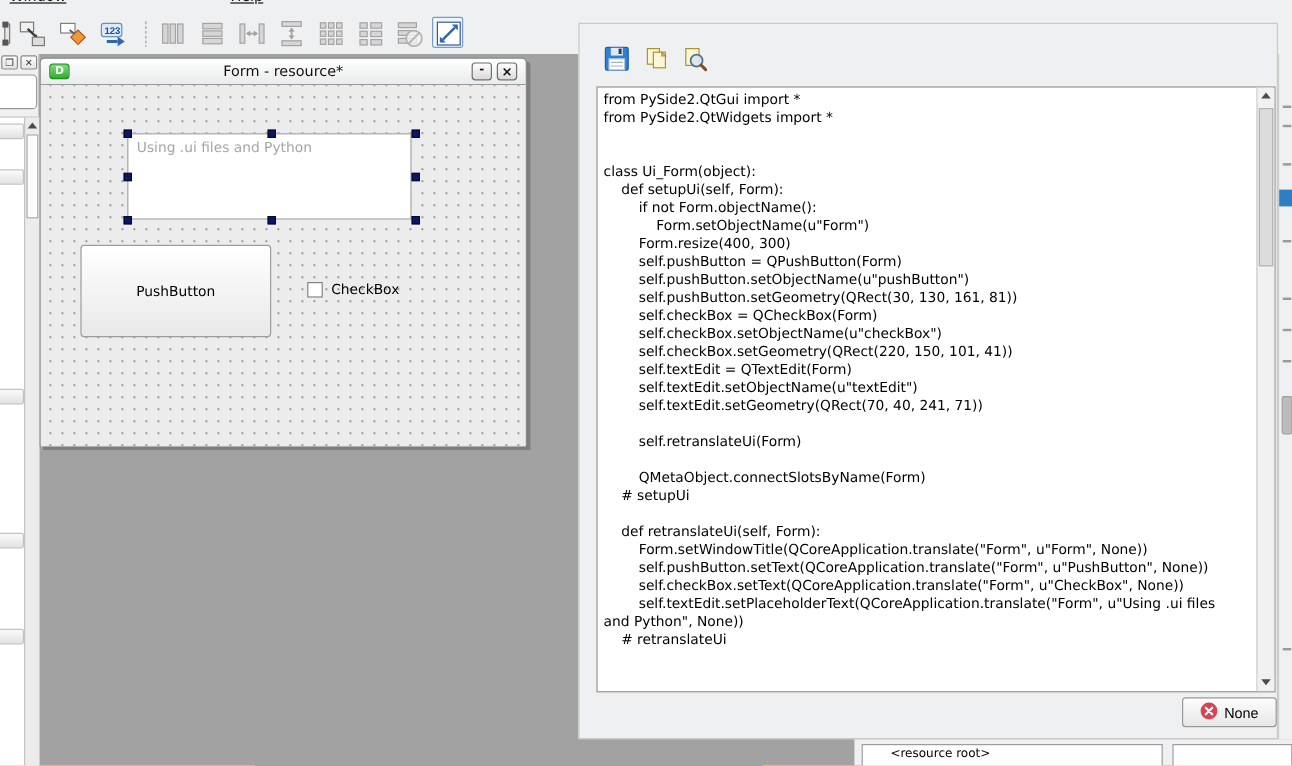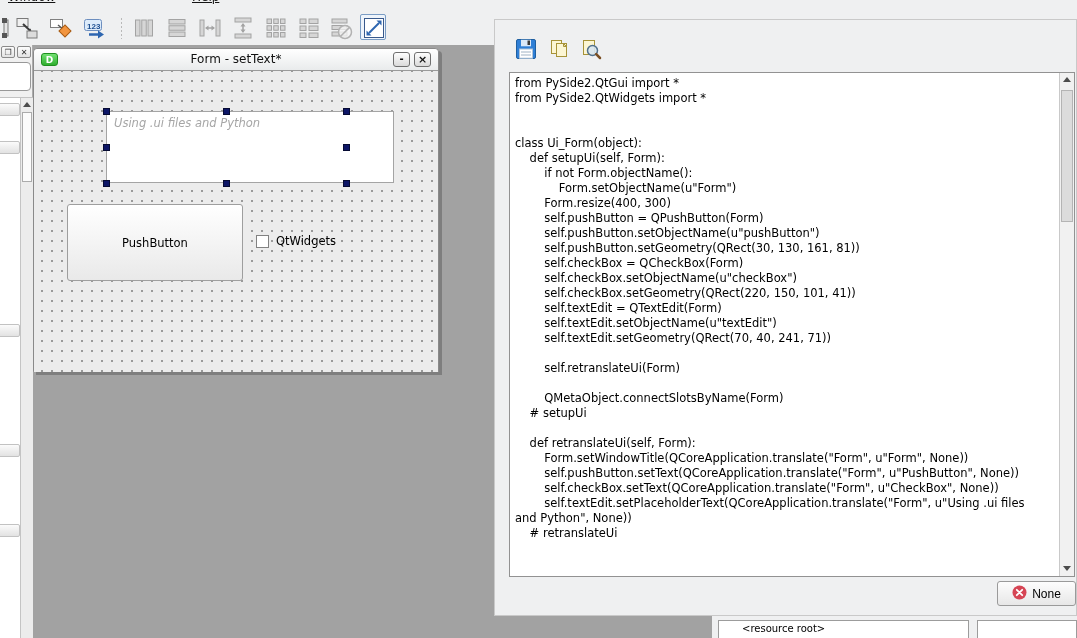--- a/index.html
+++ b/index.html
@@ -38,43 +38,43 @@
   .d-icon { position:absolute; left:7px; top:4px; width:17px; height:13px; border-radius:3px; background:linear-gradient(#72e172,#2fae2f); border:1px solid #1f8f1f; color:#fff; font-size:9px; font-weight:bold; text-align:center; line-height:12px; }
   .formwin .title { position:absolute; left:0; right:0; top:3px; text-align:center; font-size:12px; color:#111; }
   .win-btn { position:absolute; top:3px; width:17px; height:15px; background:linear-gradient(#fefefe,#dadada); border:1px solid #6f6f6f; border-radius:3px; text-align:center; font-weight:bold; color:#111; cursor:pointer; }
   .win-btn.minb { right:28px; font-size:10px; line-height:11px; }
   .win-btn.closeb { right:7px; font-size:11px; line-height:13px; }
   .canvas { position:absolute; left:0; top:22px; width:404px; height:301px;
             background-color:#ececec;
             background-image:radial-gradient(circle,#9a9a9a 0.9px, transparent 1px);
             background-size:10px 10px; background-position:3px 5px; }
 
-  .textedit { position:absolute; left:72px; top:40px; width:288px; height:72px; background:#fff; border:1px solid #a4a4a4; cursor:default;font-style:italic; }
+  .textedit { position:absolute; left:72px; top:40px; width:237px; height:72px; background:#fff; border:1px solid #a4a4a4; cursor:default; }
   .placeholder { position:absolute; left:7px; top:4px; font-size:11.5px; color:#a6a6a6; }
   .handle { position:absolute; width:7px; height:7px; background:#0d1666; border:1px solid #060b33; }
 
-  .pushbtn { position:absolute; left:33px; top:133px; width:176px; height:77px; background:linear-gradient(#ffffff,#e9e9e9); border:1px solid #9e9e9e; border-radius:3px; font-size:11.5px; color:#000; text-align:center; cursor:default; display:flex; align-items:center; justify-content:center; }
+  .pushbtn { position:absolute; left:33px; top:133px; width:159px; height:77px; background:linear-gradient(#ffffff,#e9e9e9); border:1px solid #9e9e9e; border-radius:3px; font-size:11.5px; color:#000; text-align:center; cursor:default; display:flex; align-items:center; justify-content:center; }
   .chk-ind { position:absolute; left:222px; top:164px; width:13px; height:13px; background:#fff; border:1px solid #828282; cursor:default; }
   .chk-label { position:absolute; left:242px; top:163px; font-size:11.5px; color:#000; }
 
   
   .bottomdock { position:absolute; left:712px; top:616px; width:365px; height:22px; background:#eff0f1; }
   .res-box { position:absolute; top:4px; height:26px; background:#fff; border:1px solid #9c9c9c; }
   .res-box.one { left:6px; width:251px; }
   .res-box.two { left:265px; width:100px; }
   .res-label { padding:2px 0 0 23px; font-size:10px; color:#000; white-space:nowrap; }
 
   
   .rightstrip { position:absolute; left:1065px; top:45px; width:12px; height:571px; background:#eff0f1; border-left:1px solid #cfcfcf; }
   .rs-dash { position:absolute; left:3px; width:7px; height:2px; background:#9a9a9a; }
   .rs-blue { position:absolute; left:0; top:113px; width:12px; height:14px; background:#2d7fc3; }
   .rs-thumb { position:absolute; left:2px; top:285px; width:9px; height:32px; background:#bcbcbc; border:1px solid #a0a0a0; border-radius:2px; }
 
   
-  .codedlg { position:absolute; left:494px; top:19px; width:583px; height:597px; background:#eff0f1; border:1px solid #c9c9c9; }
+  .codedlg { position:absolute; left:482px; top:19px; width:583px; height:597px; background:#eff0f1; border:1px solid #c9c9c9; }
   .dlg-btn { position:absolute; top:15px; width:27px; height:27px; background:transparent; border:1px solid transparent; padding:1px; cursor:pointer; }
   .codeview { position:absolute; left:14px; top:52px; width:566px; height:505px; background:#ffffff; border:1px solid #929292; overflow:hidden; }
   .codeview pre { position:absolute; left:5px; top:3px; right:17px; font-family:"DejaVu Sans","Liberation Sans",sans-serif; font-size:11.5px; line-height:15px; color:#000; white-space:pre; overflow:hidden; }
   .vscroll { position:absolute; right:0; top:0; width:15px; height:503px; background:#f1f1f1; border-left:1px solid #c9c9c9; }
   .vs-btn { position:absolute; left:0; width:14px; height:14px; background:#f1f1f1; cursor:pointer; }
   .vs-btn.up { top:0; }
   .vs-btn.down { bottom:0; }
   .vs-thumb { position:absolute; left:1px; top:17px; width:12px; height:132px; background:#dcdcdc; border:1px solid #b4b4b4; }
   .closebtn { position:absolute; left:502px; top:561px; width:79px; height:25px; background:linear-gradient(#fdfdfd,#e7e7e7); border:1px solid #9a9a9a; border-radius:3px; display:flex; align-items:center; justify-content:center; gap:5px; font-size:12px; color:#000; cursor:pointer; }
 </style>
@@ -223,39 +223,39 @@
         <div class="wb-thumb"></div>
       </div>
     </div>
   </div>
 
   <div class="mdi"></div>
 
   <div class="formwin">
     <div class="titlebar">
       <div class="d-icon">D</div>
-      <div class="title">Form - setText*</div>
+      <div class="title">Form - resource*</div>
       <div class="win-btn minb">-</div>
       <div class="win-btn closeb">×</div>
     </div>
     <div class="canvas">
       <div class="textedit">
         <div class="placeholder">Using .ui files and Python</div>
         <div class="handle" style="left:-4px;top:-4px"></div>
         <div class="handle" style="left:116px;top:-4px"></div>
         <div class="handle" style="left:236px;top:-4px"></div>
         <div class="handle" style="left:-4px;top:32px"></div>
         <div class="handle" style="left:236px;top:32px"></div>
         <div class="handle" style="left:-4px;top:68px"></div>
         <div class="handle" style="left:116px;top:68px"></div>
         <div class="handle" style="left:236px;top:68px"></div>
       </div>
       <div class="pushbtn">PushButton</div>
       <div class="chk-ind"></div>
-      <div class="chk-label">QtWidgets</div>
+      <div class="chk-label">CheckBox</div>
     </div>
   </div>
 
   <div class="bottomdock">
     <div class="res-box one">
       <div class="res-label">&lt;resource root&gt;</div>
     </div>
     <div class="res-box two"></div>
   </div>
 

